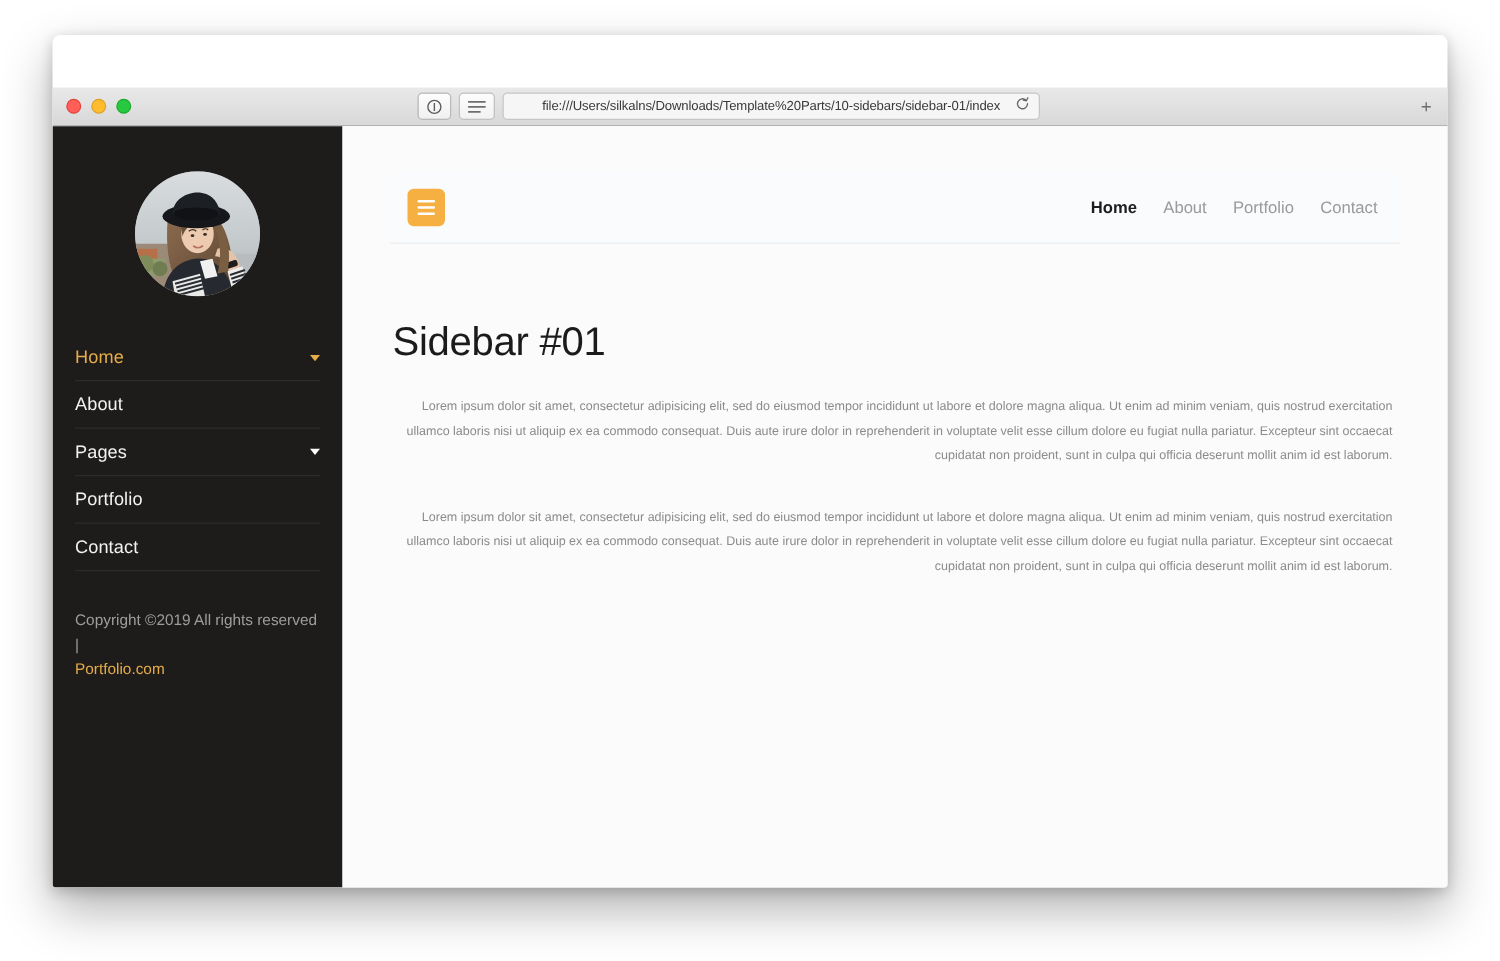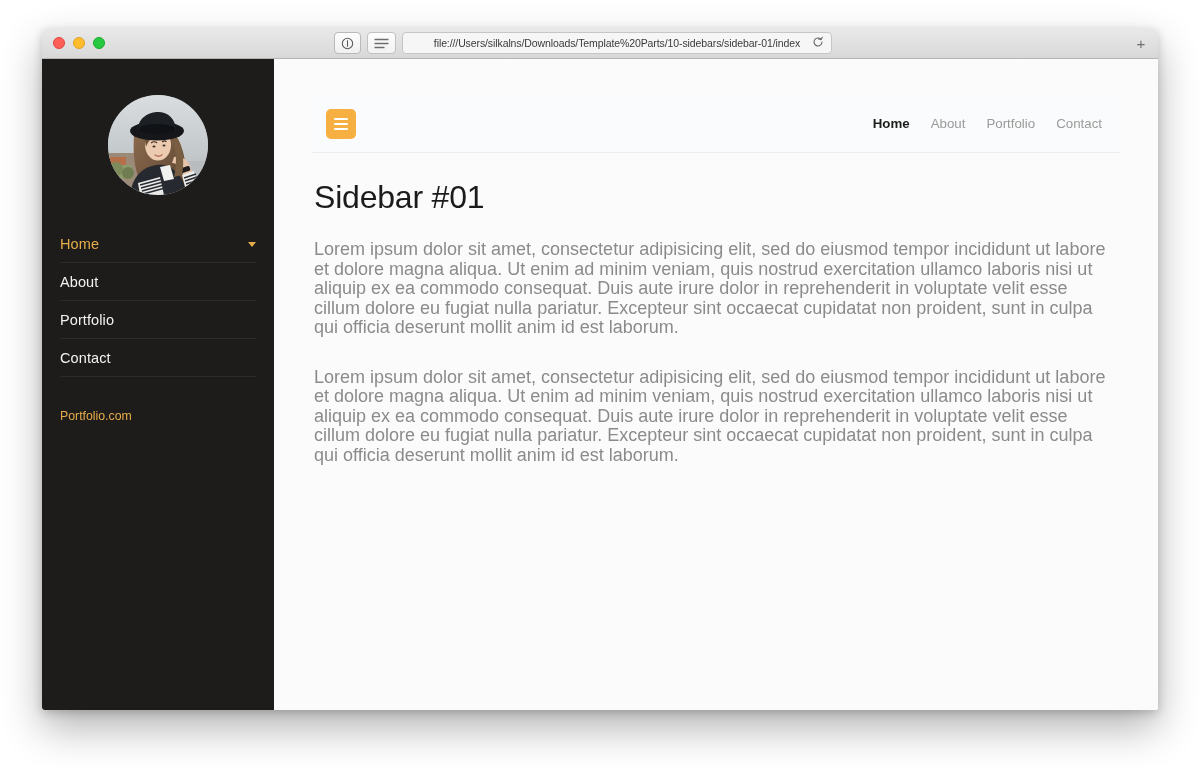--- a/index.html
+++ b/index.html
@@ -30,20 +30,21 @@
 
   
   .browser-toolbar {
     height: 31px;
     flex: 0 0 31px;
     background: linear-gradient(to bottom, #e9e9e9 0%, #d8d8d8 100%);
     border-bottom: 1px solid #b4b4b4;
     display: flex;
     align-items: center;
     position: relative;
+    margin-top: 42px;
   }
 
   .traffic-lights {
     display: flex;
     align-items: center;
     gap: 8px;
     padding-left: 11px;
   }
   .tl {
     width: 12px; height: 12px;
@@ -259,32 +260,33 @@
   }
   .top-nav-link.active {
     color: #1d1d1d;
     font-weight: bold;
   }
 
   .page-title {
     font-size: 32px;
     font-weight: 400;
     color: #1b1b1b;
-    margin: 26px 0 24px 2px;
+    margin: 60px 0 24px 2px;
     letter-spacing: -0.2px;
     font-family: "Liberation Sans", sans-serif;
   }
 
   .body-paragraph {
-    font-size: 18px;
+    font-size: 10px;
     line-height: 19.5px;
     color: #8b8b8b;
     margin: 0 0 30px 2px;
     max-width: 800px;
     font-family: "Liberation Sans", sans-serif;
+    text-align: right;
   }
 </style>
 </head>
 <body>
 
 <div class="browser-window">
 
   <div class="browser-toolbar">
     <div class="traffic-lights">
       <span class="tl tl-red"></span>
@@ -387,28 +389,33 @@
 
       <nav class="side-nav">
         <div class="side-nav-item active">
           <span class="side-nav-label">Home</span>
           <span class="caret"></span>
         </div>
         <div class="side-nav-item">
           <span class="side-nav-label">About</span>
         </div>
         <div class="side-nav-item">
+          <span class="side-nav-label">Pages</span>
+          <span class="caret"></span>
+        </div>
+        <div class="side-nav-item">
           <span class="side-nav-label">Portfolio</span>
         </div>
         <div class="side-nav-item">
           <span class="side-nav-label">Contact</span>
         </div>
       </nav>
 
       <div class="sidebar-footer">
+        <div>Copyright ©2019 All rights reserved |</div>
         <a href="#">Portfolio.com</a>
       </div>
     </aside>
 
     <main class="content">
       <div class="content-inner">
 
         <div class="top-navbar">
           <div class="hamburger-btn">
             <span></span>

